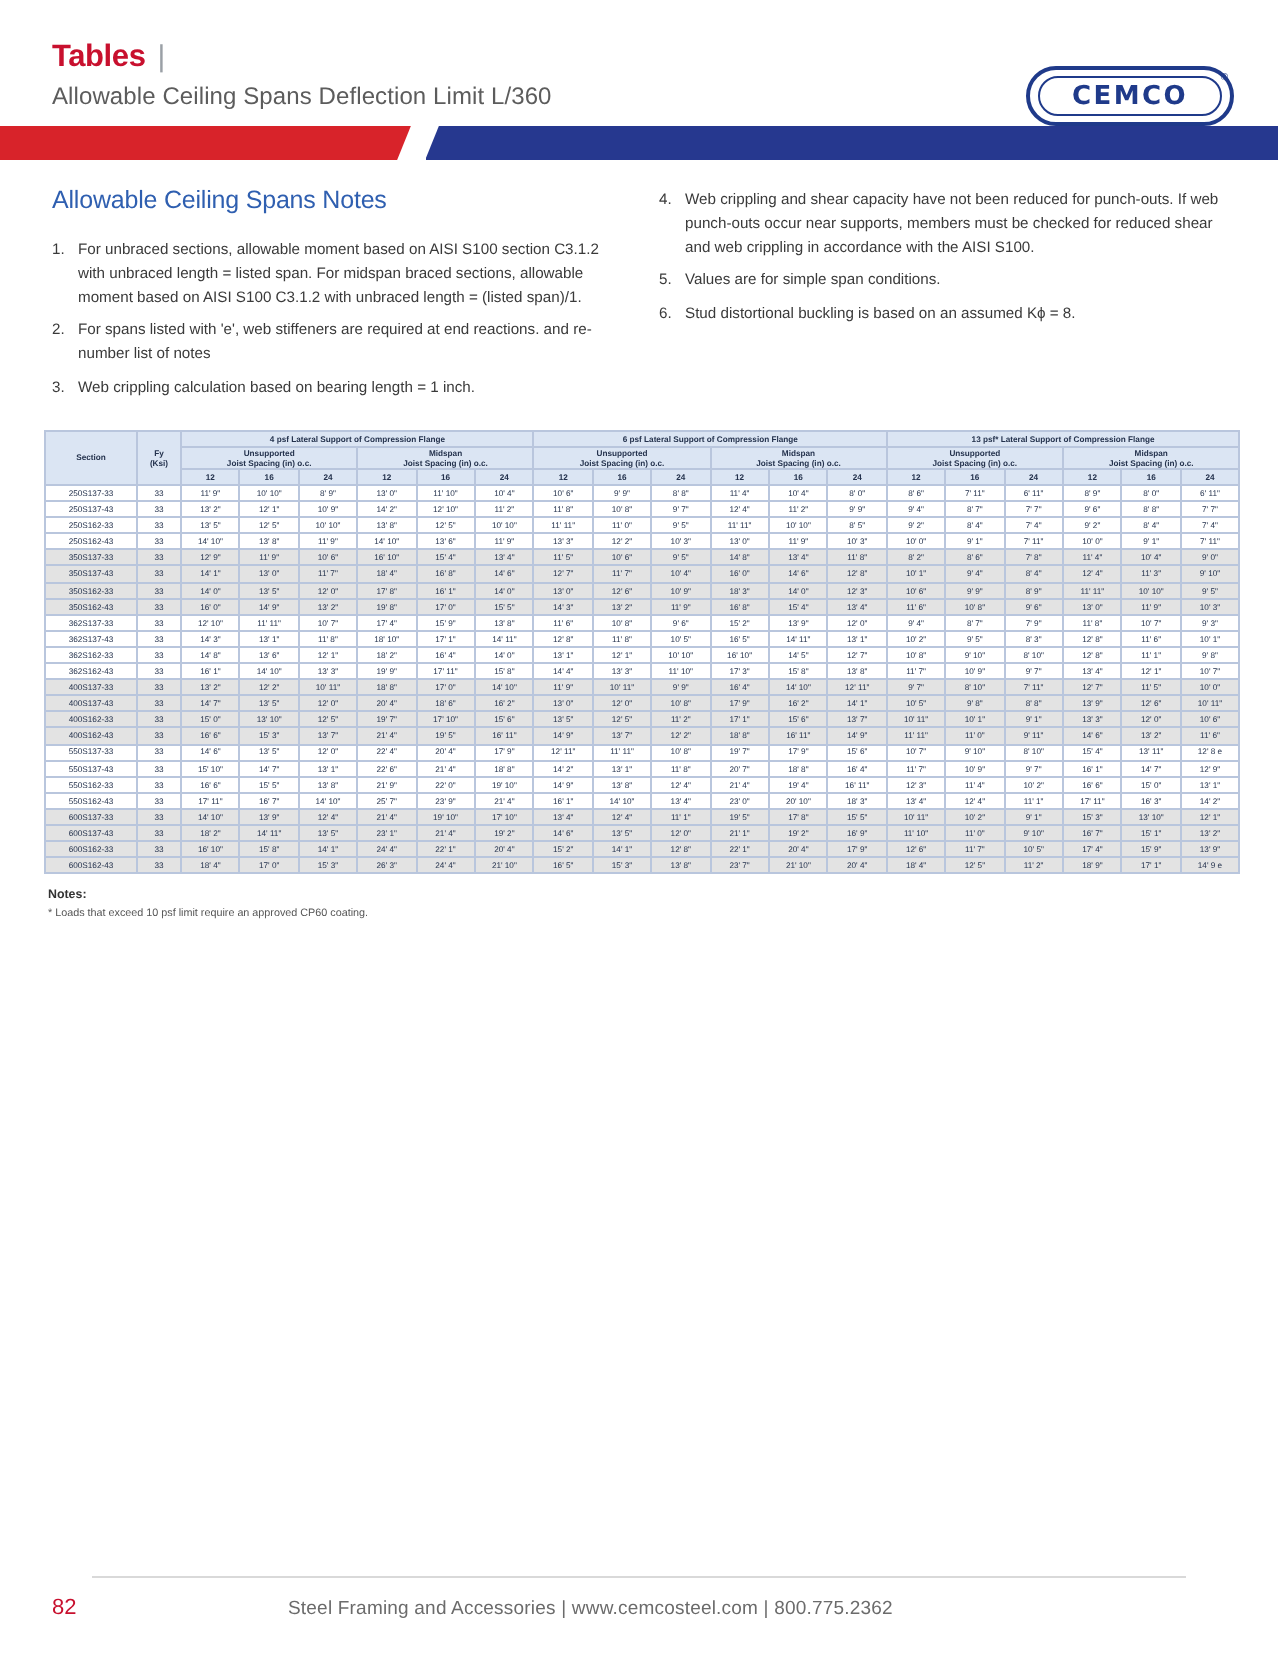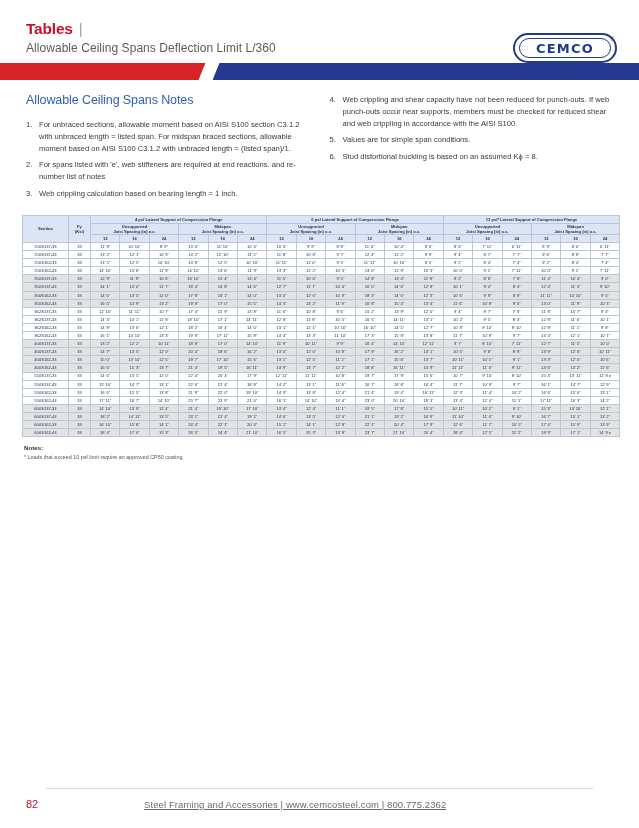--- a/index.html
+++ b/index.html
@@ -88,21 +88,21 @@
   .fn-text { font-size: 5.4px; color: #555; }
 
   
   .page-footer {
     position: absolute; left: 0; bottom: 18px; width: 100%;
     padding: 0 24px;
   }
   .footer-rule { height: 1px; background: #d9d9d9; margin: 0 22px 9px 22px; }
   .footer-row { display: flex; align-items: center; }
   .page-num { font-size: 11px; font-weight: normal; color: #c8102e; width: 120px; padding-left: 2px; }
-  .footer-text { font-size: 9.5px; color: #6b6b6b; letter-spacing: 0.1px; text-decoration: underline; }
+  .footer-text { font-size: 9.5px; color: #6b6b6b; letter-spacing: 0.1px; }
 </style>
 </head>
 <body>
 
 <div class="page">
 
   <div class="header">
     <div class="title-line">
       <span class="title-main">Tables</span>
       <span class="title-bar">|</span>

